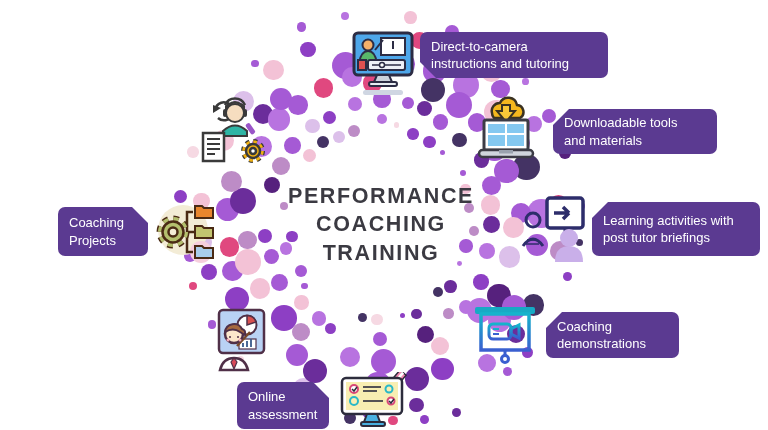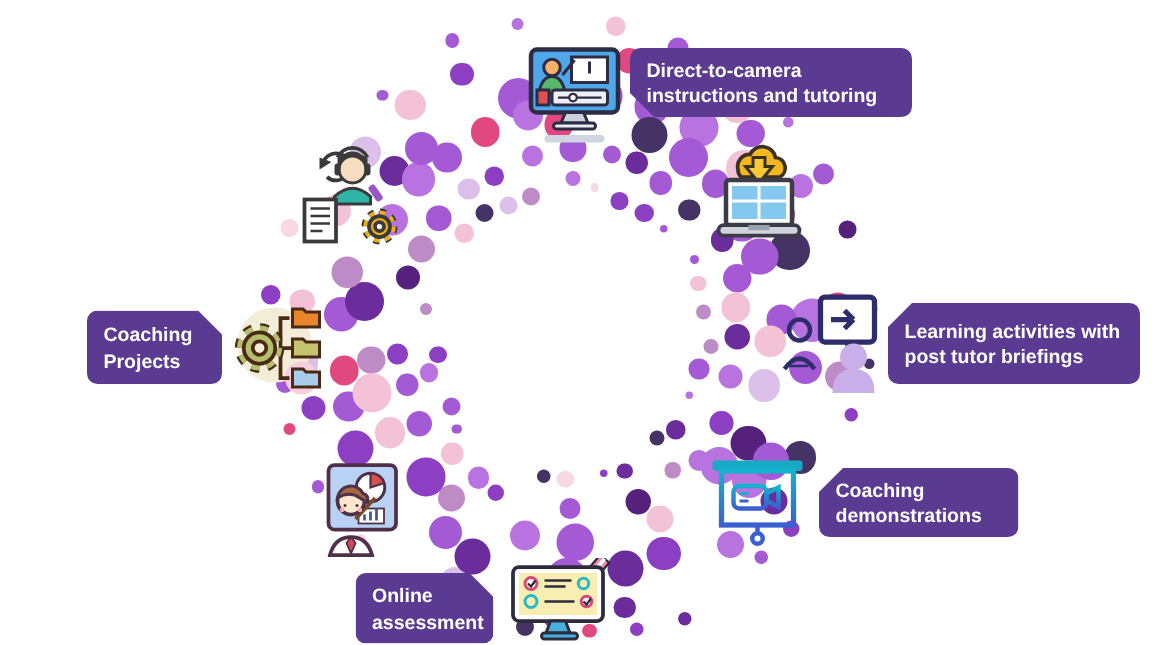--- a/index.html
+++ b/index.html
@@ -8,21 +8,21 @@
   .stage{position:absolute;left:0;top:0;width:768px;height:430px;overflow:hidden}
   .dot{position:absolute;border-radius:50%;z-index:1}
   .title{
     position:absolute;left:381px;top:225px;transform:translate(-50%,-50%);
     z-index:2;text-align:center;font-weight:bold;font-size:21.5px;line-height:1.32;
     letter-spacing:1.6px;color:var(--title-color,#3b3a42);white-space:pre-line
   }
   .icon{position:absolute;z-index:3}
   .label{
     position:absolute;z-index:4;background:var(--label-bg,#5b3a91);
-    color:var(--label-text,#ffffff);font-weight:bold;font-size:13px;line-height:1.34;
+    color:var(--label-text,#ffffff);font-weight:normal;font-size:13px;line-height:1.34;
     padding:16px 11px;border-radius:7px;white-space:pre-line;
     display:flex;align-items:center
   }
   .cut-tr{clip-path:polygon(0 0,calc(100% - 16px) 0,100% 16px,100% 100%,0 100%)}
   .cut-tl{clip-path:polygon(16px 0,100% 0,100% 100%,0 100%,0 16px)}
   .cut-bl{clip-path:polygon(0 0,100% 0,100% 100%,16px 100%,0 calc(100% - 16px))}
   
   .lbl-direct{left:420px;top:32px;width:188px;height:46px}
   .lbl-download{left:553px;top:109px;width:164px;height:45px}
   .lbl-learning{left:592px;top:202px;width:168px;height:54px}
@@ -184,20 +184,23 @@
       <div class="dot" style="left:523.1px;top:294.3px;width:21.3px;height:21.3px;background:#443364"></div>
       <div class="dot" style="left:521.8px;top:347.3px;width:11.0px;height:11.0px;background:#8d3fc4"></div>
       <div class="dot" style="left:464.4px;top:202.8px;width:9.9px;height:9.9px;background:#bd8cc6"></div>
       <div class="dot" style="left:483.3px;top:216.1px;width:16.8px;height:16.8px;background:#6b2d9b"></div>
       <div class="dot" style="left:498.8px;top:246.0px;width:21.7px;height:21.7px;background:#dcc0ea"></div>
       <div class="dot" style="left:501.8px;top:295.2px;width:24.5px;height:24.5px;background:#a55ad5"></div>
       <div class="dot" style="left:507.1px;top:324.9px;width:18.0px;height:18.0px;background:#6b2d9b"></div>
       <div class="dot" style="left:502.8px;top:367.0px;width:9.3px;height:9.3px;background:#a55ad5"></div>
     </div>
 
+  <div class="title">PERFORMANCE
+COACHING
+TRAINING</div>
 
   <div class="icon" style="left:349px;top:30px">
     <svg width="68" height="68" viewBox="0 0 68 68">
       <rect x="14" y="60" width="40" height="5" rx="2.5" fill="#cfd6e2"></rect>
       <rect x="5" y="3" width="58" height="42" rx="4" fill="#4ea7ea" stroke="#2c2c44" stroke-width="3"></rect>
       <rect x="32" y="8" width="24" height="17" fill="#ffffff" stroke="#2c2c44" stroke-width="2"></rect>
       <line x1="44" y1="11" x2="44" y2="19" stroke="#2c2c44" stroke-width="2"></line>
       <path d="M10 33 q2 -12 9 -12 q7 0 9 12 z" fill="#58b86a" stroke="#2c2c44" stroke-width="2"></path>
       <circle cx="19" cy="15" r="5.5" fill="#f5b06a" stroke="#2c2c44" stroke-width="2"></circle>
       <line x1="26" y1="20" x2="34" y2="10" stroke="#2c2c44" stroke-width="2"></line>
@@ -326,20 +329,22 @@
       <path d="M6 48 h13 M6 53 h13 M6 58 h13 M6 63 h8" stroke="#3a3a3a" stroke-width="1.8"></path>
       <circle cx="52" cy="60" r="9" fill="none" stroke="#3a3a3a" stroke-width="6" stroke-dasharray="3.5 3.57"></circle>
       <circle cx="52" cy="60" r="9" fill="none" stroke="#f0b012" stroke-width="3.5" stroke-dasharray="3.5 3.57"></circle>
       <circle cx="52" cy="60" r="7" fill="#f0b012" stroke="#3a3a3a" stroke-width="2.5"></circle>
       <circle cx="52" cy="60" r="3" fill="#ffffff" stroke="#3a3a3a" stroke-width="2.5"></circle>
     </svg>
   </div>
 
   <div class="label lbl-direct cut-bl">Direct-to-camera
 instructions and tutoring</div>
+  <div class="label lbl-download cut-tl">Downloadable tools
+and materials</div>
   <div class="label lbl-learning cut-tl">Learning activities with
 post tutor briefings</div>
   <div class="label lbl-demos cut-tl">Coaching
 demonstrations</div>
   <div class="label lbl-assessment cut-tr">Online
 assessment</div>
   <div class="label lbl-projects cut-tr">Coaching
 Projects</div>
 
 </div>

